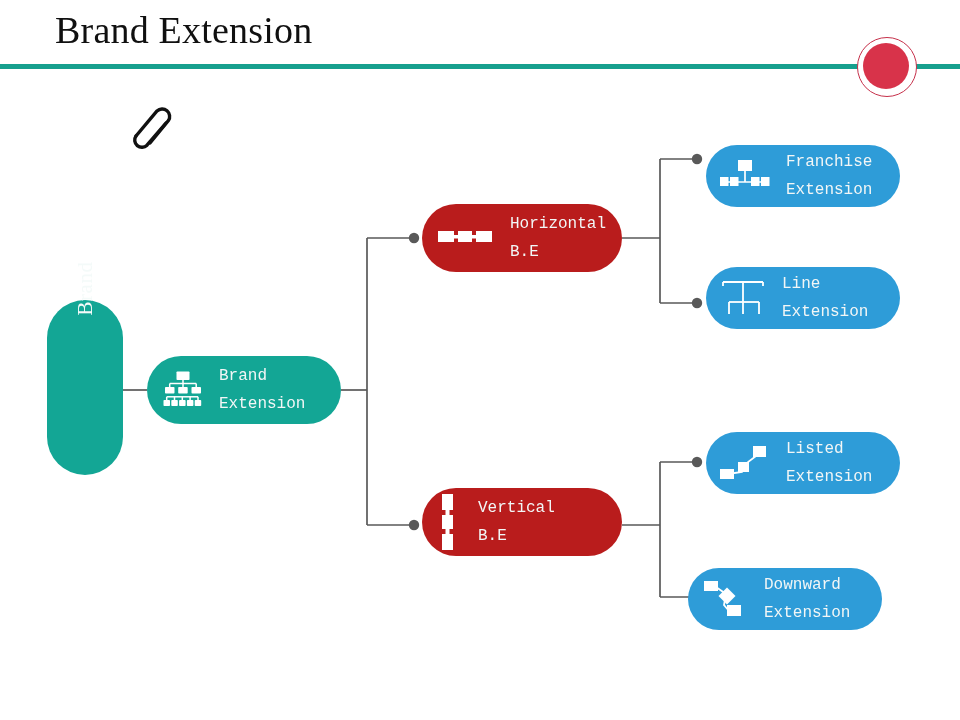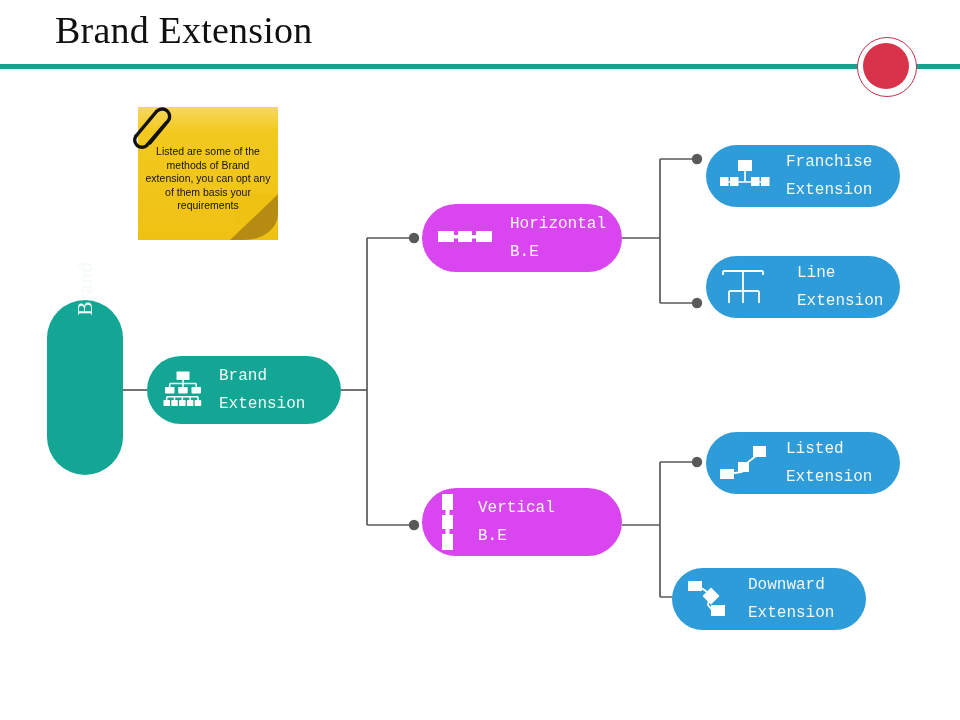--- a/index.html
+++ b/index.html
@@ -178,56 +178,51 @@
     background: #13A695;
     border-radius: 34px;
     padding-left: 14px;
   }
   .node-brandext .node-label { margin-left: 14px; }
 
   
   .node-red {
     width: 200px;
     height: 68px;
-    background: #d946ef;
+    background: #b91c1c;
     border-radius: 34px;
     padding-left: 16px;
   }
   .node-red .node-label { margin-left: 18px; }
   .node-horizontal { left: 422px; top: 204px; }
   .node-vertical   { left: 422px; top: 488px; }
 
   
   .node-blue {
     width: 194px;
     height: 62px;
     background: #2E9CD8;
     border-radius: 31px;
     padding-left: 14px;
   }
   .node-blue .node-label { margin-left: 16px; }
   .node-franchise { left: 706px; top: 145px; }
-  .node-line      { left: 706px; top: 256px; gap: 15px; }
+  .node-line      { left: 706px; top: 267px; }
   .node-upward    { left: 706px; top: 432px; }
-  .node-downward  { left: 672px; top: 568px; }
+  .node-downward  { left: 688px; top: 568px; }
 </style>
 </head>
 <body>
 
 <div id="slide">
 
   <div class="slide-title">Brand Extension</div>
   <div class="title-rule"></div>
   <div class="header-badge"></div>
 
-  <div class="sticky-note">
-    <div class="sticky-fold"></div>
-    <div class="sticky-fold-top"></div>
-    <div class="sticky-text">Listed are some of the methods of Brand extension, you can opt any of them basis your requirements</div>
-  </div>
   <svg class="paperclip" viewBox="0 0 56 56">
     <path d="M10 40 L31 15 a7.5 7.5 0 0 1 11.4 9.6 L24 47" fill="none" stroke="#111111" stroke-width="3.4" stroke-linecap="round"></path>
     <path d="M10 40 a7.2 7.2 0 0 0 11 9.2 L40 27" fill="none" stroke="#111111" stroke-width="3.4" stroke-linecap="round"></path>
   </svg>
 
   <svg class="wires" viewBox="0 0 960 720">
     <g stroke="#595959" stroke-width="1.7" fill="none">
 
       <line x1="123" y1="390" x2="147" y2="390"></line>
 

